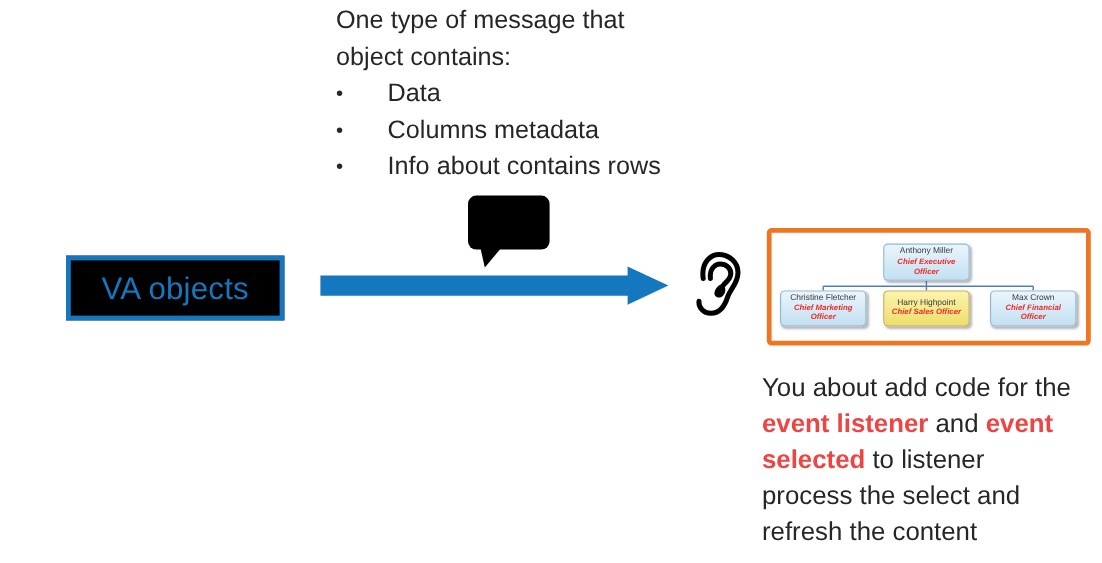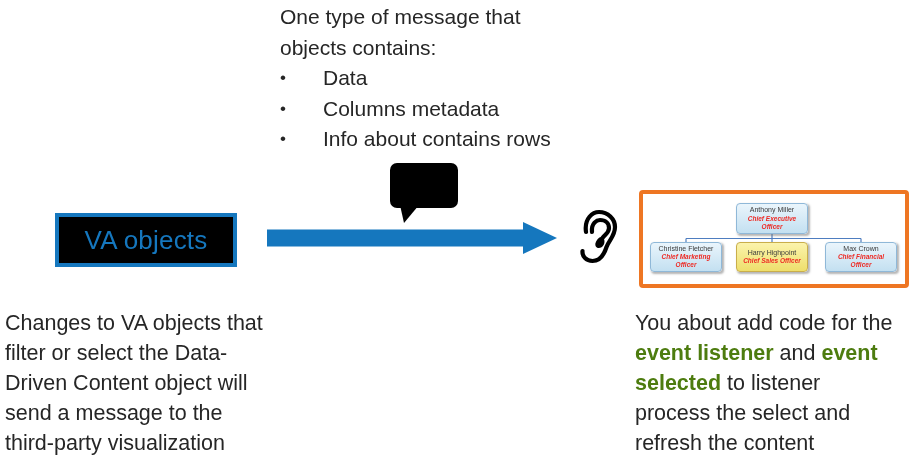--- a/index.html
+++ b/index.html
@@ -59,31 +59,31 @@
   .node-r2{left:182px;top:48px;}
   .org-connectors{position:absolute;left:0;top:0;width:262px;height:90px;}
   
   .caption{
     position:absolute;top:308px;
     font-size:21.5px;line-height:30px;color:var(--ink);
   }
   .caption div{white-space:nowrap;}
   .caption-left{left:5px;width:300px;}
   .caption-right{left:635px;width:280px;}
-  .caption b{font-weight:bold;color:#4d7c0f;}
+  .caption b{font-weight:bold;color:#ef4444;}
 </style>
 </head>
 <body>
 
 <div class="canvas">
 
   <div class="callout">
     <div class="lines">
         <div>One type of message that</div>
-        <div>objects contains:</div>
+        <div>object contains:</div>
       </div>
     <div class="bullet-row">
       <span class="dot">•</span>
       <span>Data</span>
     </div>
     <div class="bullet-row">
       <span class="dot">•</span>
       <span>Columns metadata</span>
     </div>
     <div class="bullet-row">
@@ -134,27 +134,20 @@
     <div class="org-node node-r1 selected">
       <span class="nm">Harry Highpoint</span>
       <span class="ttl">Chief Sales Officer</span>
     </div>
     <div class="org-node node-r2">
       <span class="nm">Max Crown</span>
       <span class="ttl">Chief Financial Officer</span>
     </div>
   </div>
 
-  <div class="caption caption-left">
-      <div>Changes to VA objects that</div>
-      <div>filter or select the Data-</div>
-      <div>Driven Content object will</div>
-      <div>send a message to the</div>
-      <div>third-party visualization</div>
-    </div>
 
   <div class="caption caption-right">
       <div><span>You about add code for the</span></div>
       <div><b>event listener</b><span> and </span><b>event</b></div>
       <div><b>selected</b><span> to listener</span></div>
       <div><span>process the select and</span></div>
       <div><span>refresh the content</span></div>
     </div>
 
 </div>

